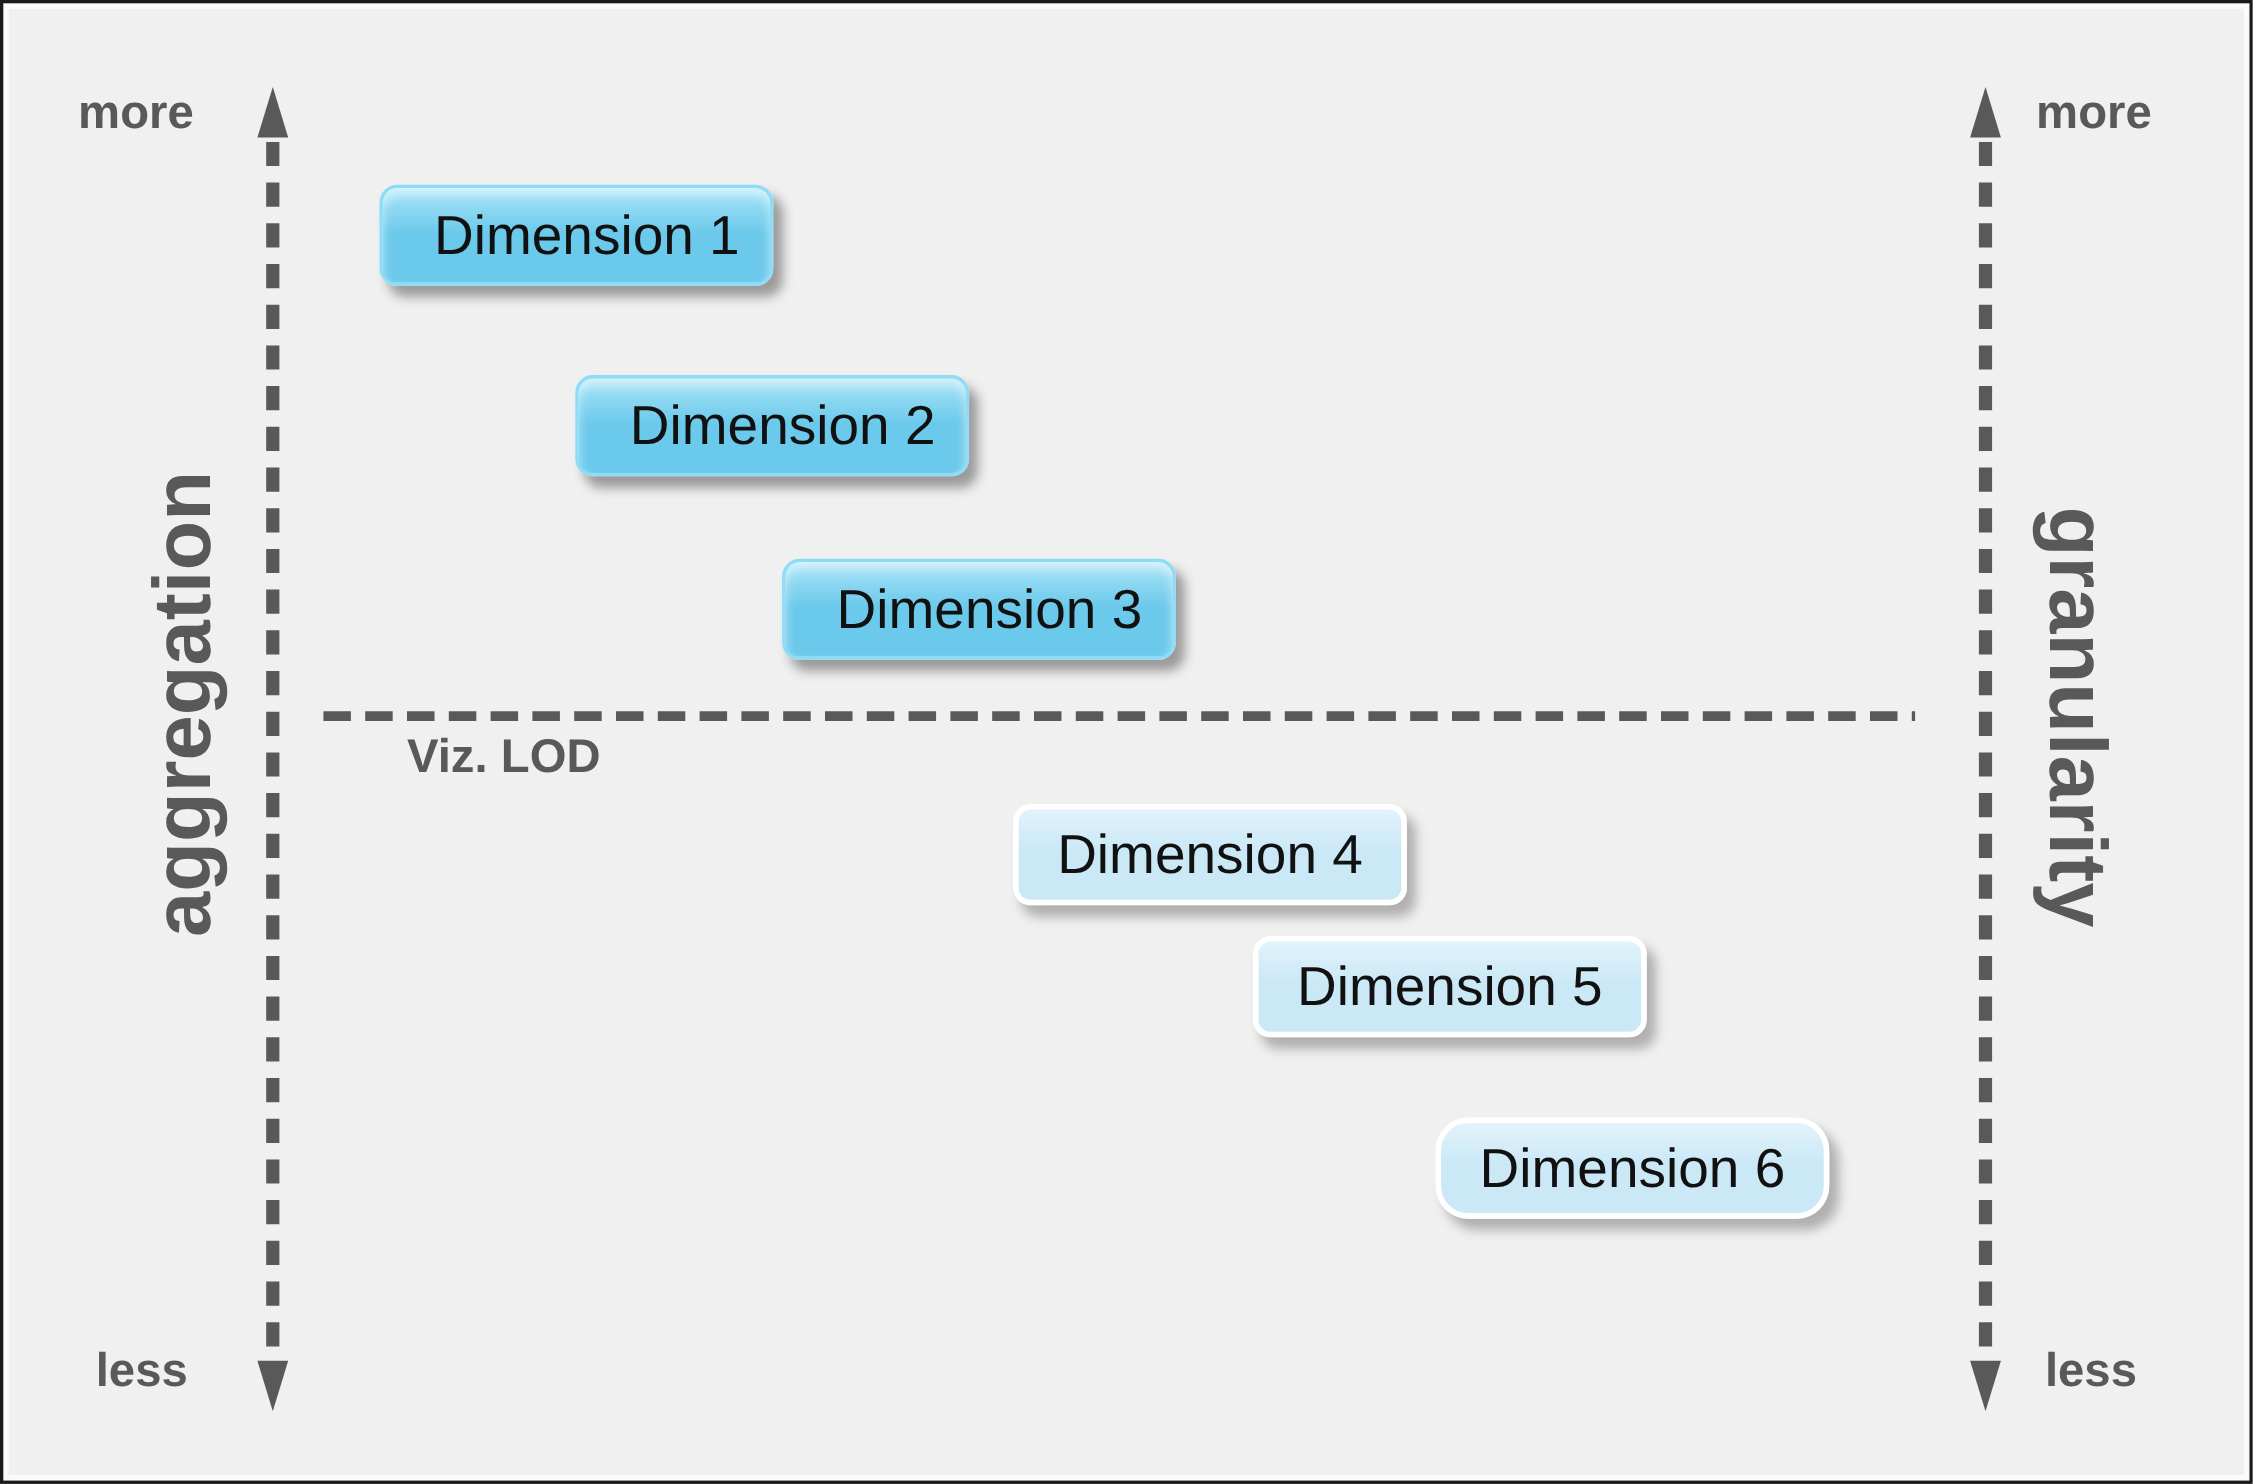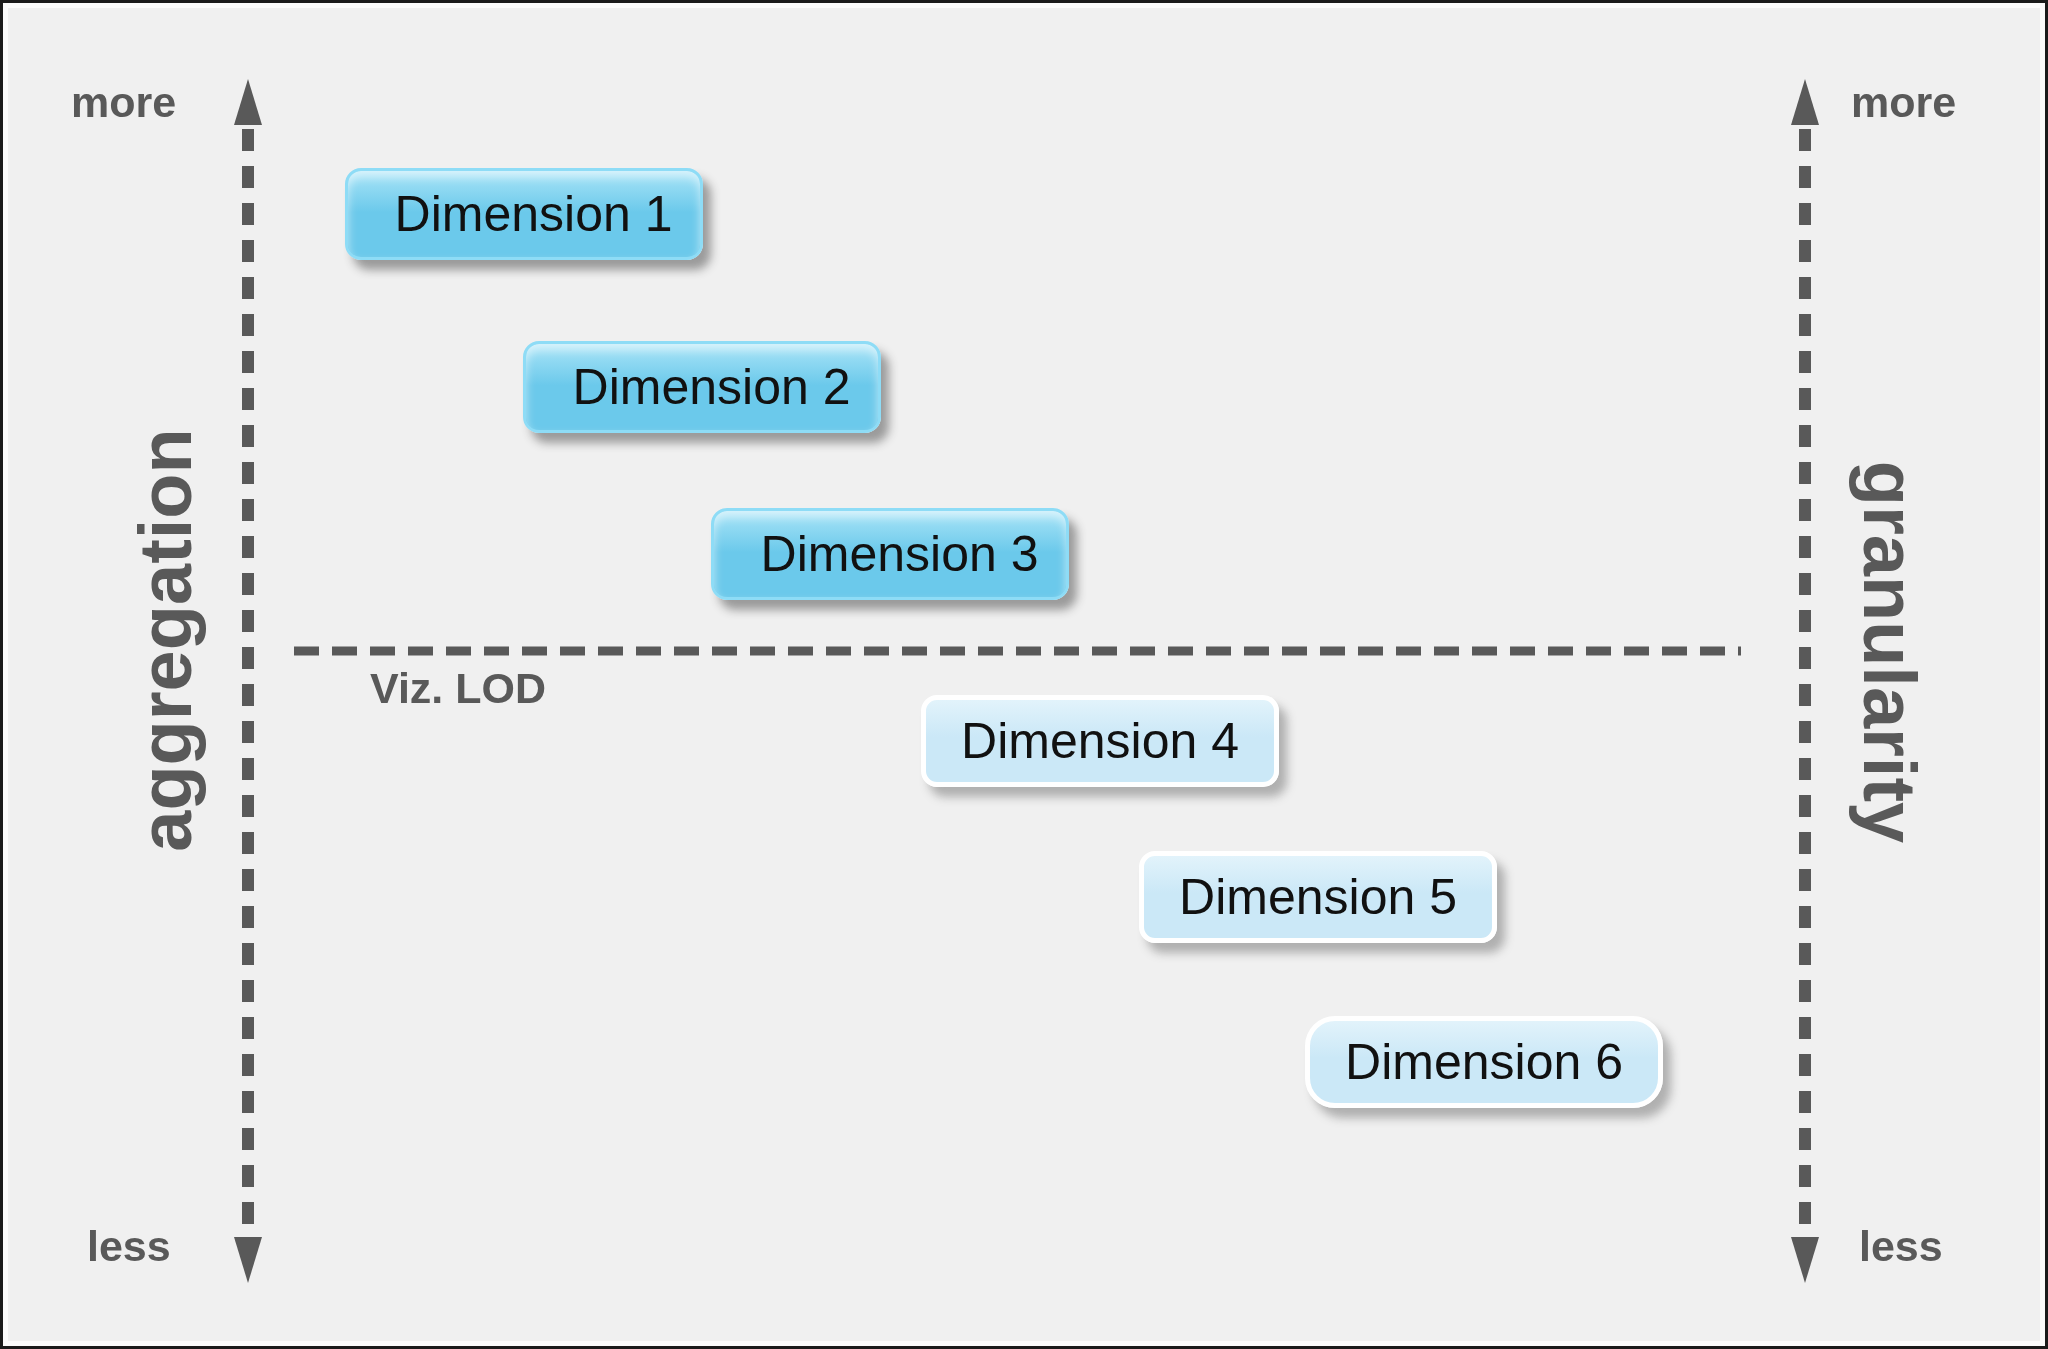--- a/index.html
+++ b/index.html
@@ -115,18 +115,18 @@
 
   <div class="axis-title left">aggregation</div>
   <div class="axis-title right">granularity</div>
 
   <div class="viz-lod-label">Viz. LOD</div>
 
   <div id="boxes-layer">
       <div class="dim-box above-lod" style="left: 342px; top: 165px;">Dimension 1</div>
       <div class="dim-box above-lod" style="left: 520px; top: 338px;">Dimension 2</div>
       <div class="dim-box above-lod" style="left: 708px; top: 505px;">Dimension 3</div>
-      <div class="dim-box below-lod" style="left: 918px; top: 692px;">Dimension 4</div>
+      <div class="dim-box below-lod" style="left: 918px; top: 728px;">Dimension 4</div>
       <div class="dim-box below-lod" style="left: 1122px; top: 848px; margin-left: 14px;">Dimension 5</div>
       <div class="dim-box below-lod" style="left: 1302px; top: 1013px; border-radius: 30px;">Dimension 6</div>
     </div>
 
 </div>
 
 </body></html>

